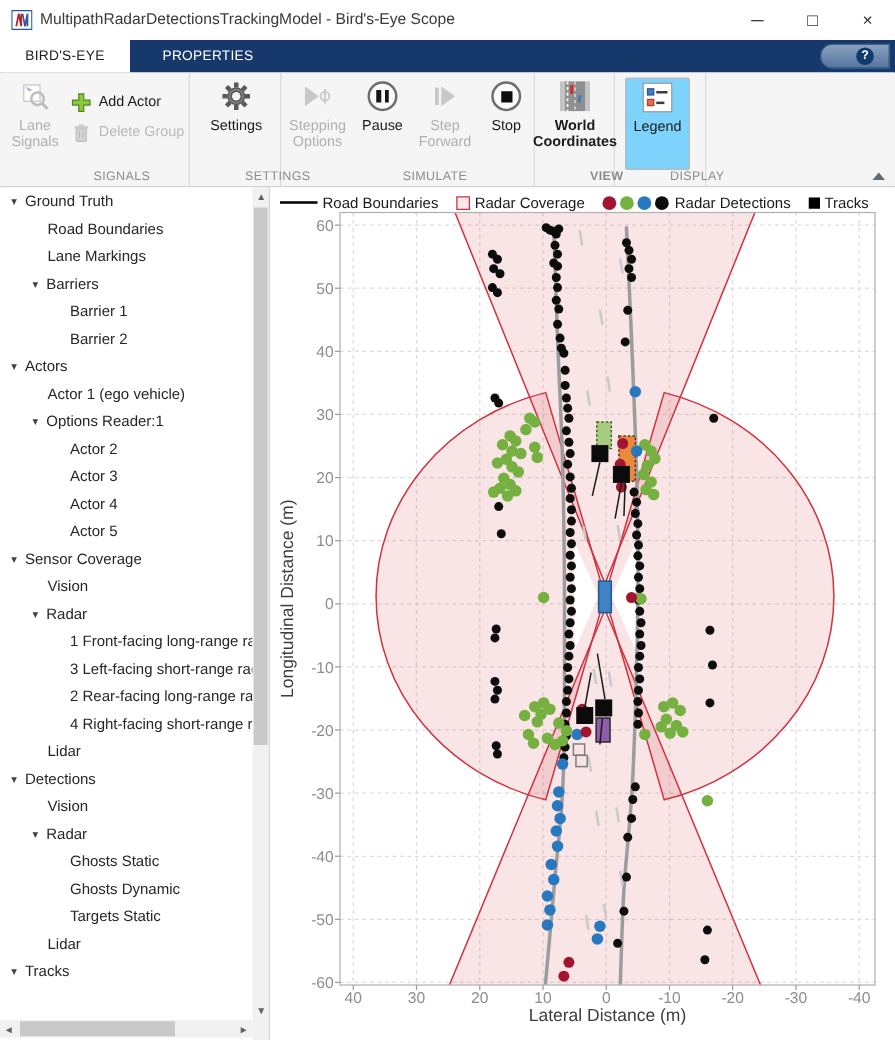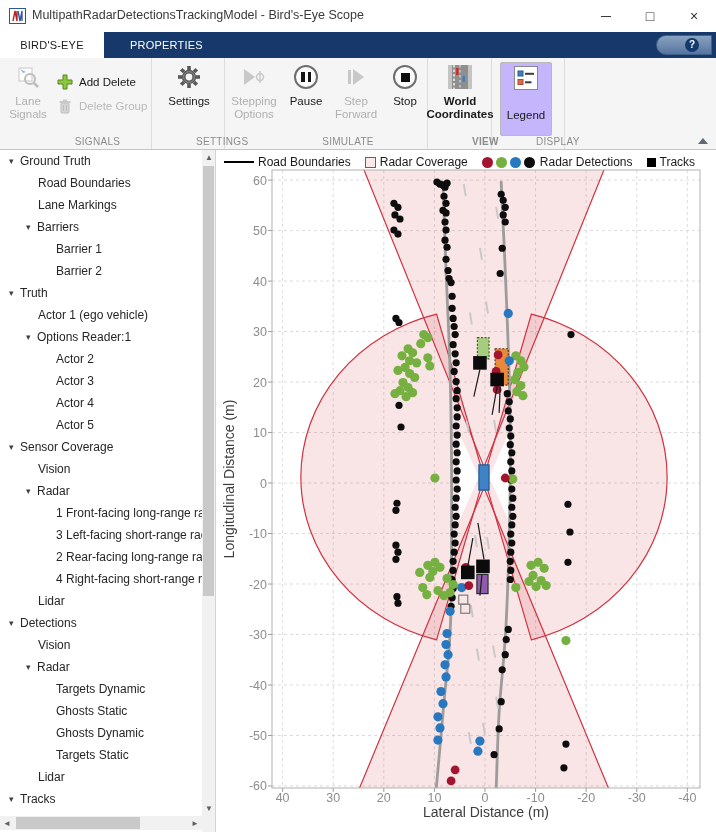--- a/index.html
+++ b/index.html
@@ -24,21 +24,21 @@
   #toolbar{position:absolute;left:0;top:58px;width:716px;height:92px;background:#f5f5f5;border-bottom:1px solid #c6c6c6;box-sizing:border-box;}
   .tgroup{position:absolute;top:0;height:91px;border-right:1px solid #dcdcdc;box-sizing:border-box;}
   .tcap{position:absolute;bottom:2px;left:0;right:0;text-align:center;font-size:10px;color:#8c8c8c;letter-spacing:.3px;margin-left:44px;}
   .bigbtn{position:absolute;top:4px;display:flex;flex-direction:column;align-items:center;}
   .bigbtn .bicon{height:30px;display:flex;align-items:center;justify-content:center;}
   .bigbtn .blabel{font-size:11.5px;color:#1a1a1a;text-align:center;line-height:1.15;margin-top:3px;}
   .disabled .blabel{color:#b0b0b0;}
   .smallbtn{display:flex;align-items:center;height:24px;font-size:11.5px;color:#1a1a1a;}
   .smallbtn .sicon{width:18px;height:18px;margin-right:5px;display:flex;align-items:center;justify-content:center;}
   .smallbtn.disabled{color:#b9b9b9;}
-  #legendbtn{background:#c4b5fd;border:1px solid #b9b9b9;border-radius:2px;gap:13px;}
+  #legendbtn{background:#7dd3fc;border:1px solid #b9b9b9;border-radius:2px;}
   #ribbon-collapse{position:absolute;right:8px;bottom:5px;width:0;height:0;
     border-left:5px solid transparent;border-right:5px solid transparent;border-bottom:6px solid #5f6a72;}
   
   .ring{width:24px;height:24px;border-radius:50%;border:2px solid #6e6e6e;background:#fbfbfb;box-sizing:border-box;
         display:flex;align-items:center;justify-content:center;}
   .pbar{width:3.5px;height:10px;background:#151515;margin:0 1.5px;}
   .stopsq{width:9px;height:9px;background:#0c0c0c;}
   .stepglyph{display:flex;align-items:center;} .stepglyph .bar{width:3px;height:14px;background:#c8c8c8;margin-right:2px;}
   .stepglyph .tri{width:0;height:0;border-top:8px solid transparent;border-bottom:8px solid transparent;border-left:11px solid #c8c8c8;}
   
@@ -106,21 +106,21 @@
         </div>
         <div class="blabel">Lane Signals</div>
       </div>
       <div style="position:absolute;left:56px;top:12px;">
         <div class="smallbtn">
           <span class="sicon">
             <svg width="16" height="16" viewBox="0 0 16 16">
               <path d="M6,1 h4 v5 h5 v4 h-5 v5 h-4 v-5 h-5 v-4 h5 z" fill="#8dc63f" stroke="#53881c" stroke-width="1"></path>
             </svg>
           </span>
-          <span>Add Delete</span>
+          <span>Add Actor</span>
         </div>
         <div class="smallbtn disabled">
           <span class="sicon">
             <svg width="14" height="15" viewBox="0 0 14 15">
               <rect x="3" y="4" width="8" height="10" rx="1" fill="#d6d6d6" stroke="#bdbdbd"></rect>
               <rect x="1.5" y="2" width="11" height="2" fill="#c9c9c9"></rect>
               <rect x="5" y="0.5" width="4" height="1.8" fill="#c9c9c9"></rect>
               <line x1="5.5" y1="6" x2="5.5" y2="12" stroke="#bdbdbd"></line>
               <line x1="8.5" y1="6" x2="8.5" y2="12" stroke="#bdbdbd"></line>
             </svg>
@@ -250,21 +250,21 @@
           <span>Barriers</span>
         </div>
         <div class="titem lvl2">
           <span>Barrier 1</span>
         </div>
         <div class="titem lvl2">
           <span>Barrier 2</span>
         </div>
         <div class="titem lvl0">
           <span class="arr">▾</span>
-          <span>Truth</span>
+          <span>Actors</span>
         </div>
         <div class="titem lvl1">
           <span>Actor 1 (ego vehicle)</span>
         </div>
         <div class="titem lvl1">
           <span class="arr">▾</span>
           <span>Options Reader:1</span>
         </div>
         <div class="titem lvl2">
           <span>Actor 2</span>
@@ -307,23 +307,20 @@
         <div class="titem lvl0">
           <span class="arr">▾</span>
           <span>Detections</span>
         </div>
         <div class="titem lvl1">
           <span>Vision</span>
         </div>
         <div class="titem lvl1">
           <span class="arr">▾</span>
           <span>Radar</span>
-        </div>
-        <div class="titem lvl2">
-          <span>Targets Dynamic</span>
         </div>
         <div class="titem lvl2">
           <span>Ghosts Static</span>
         </div>
         <div class="titem lvl2">
           <span>Ghosts Dynamic</span>
         </div>
         <div class="titem lvl2">
           <span>Targets Static</span>
         </div>

